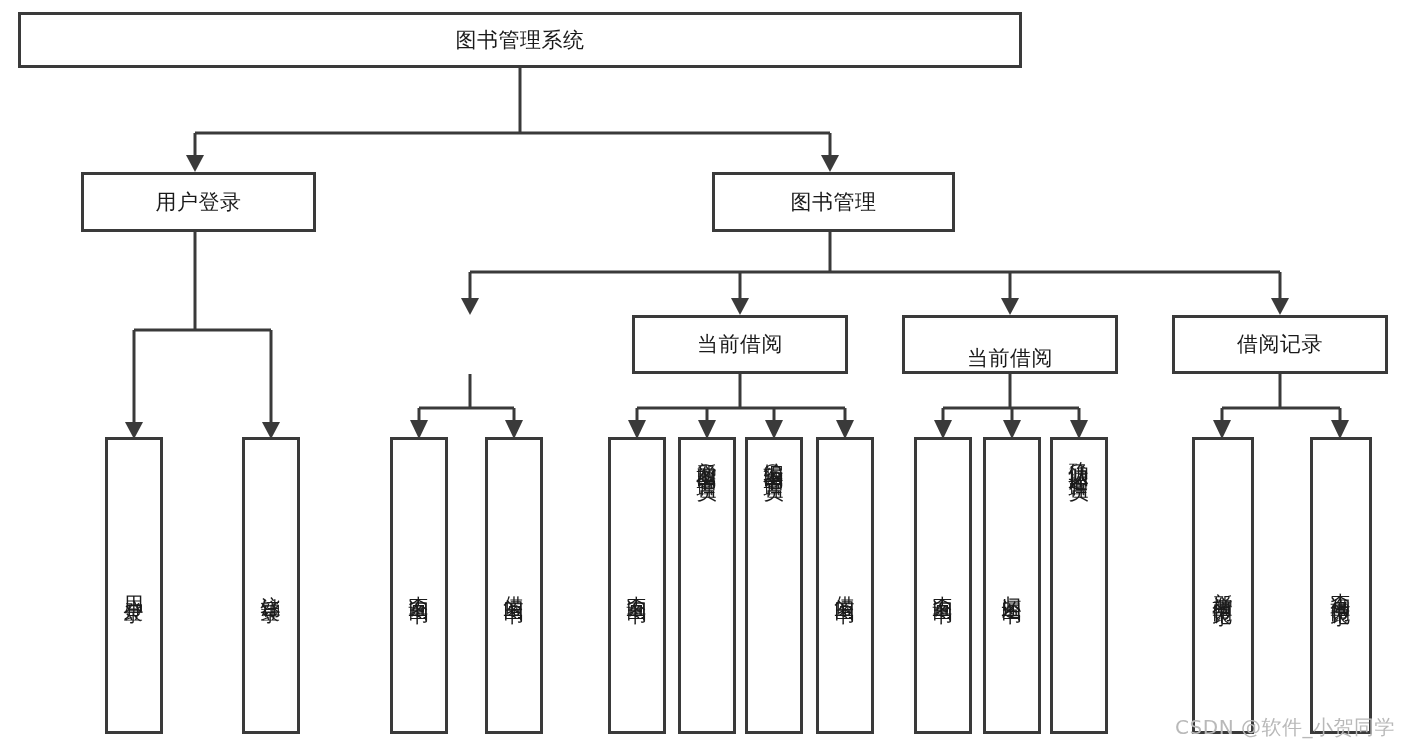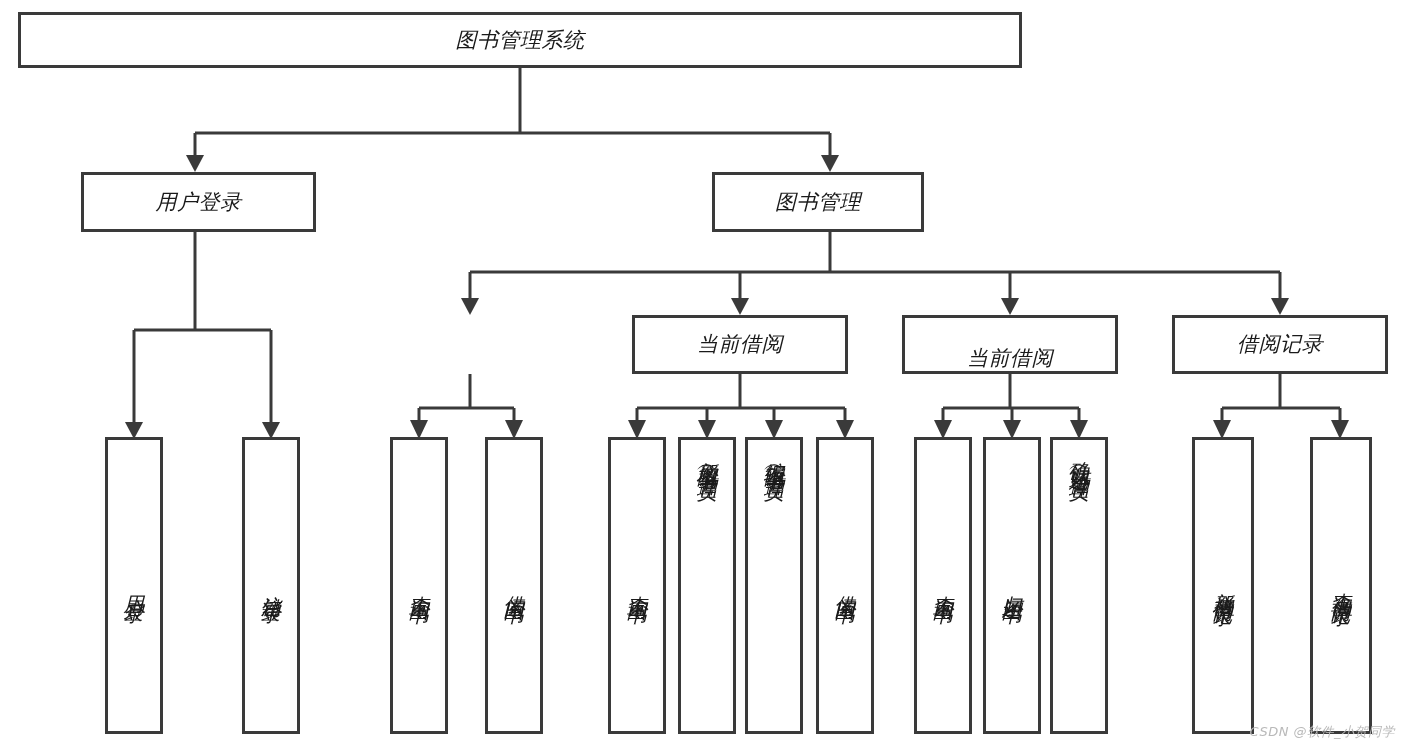--- a/index.html
+++ b/index.html
@@ -12,21 +12,20 @@
     height: 747px;
     font-family: "DejaVu Sans", "Liberation Sans", sans-serif;
     position: relative;
     overflow: hidden;
   }
   #diagram {
     position: absolute;
     top: 0; left: 0;
     width: 1405px;
     height: 747px;
-    font-style: italic;
   }
   .node {
     position: absolute;
     box-sizing: border-box;
     background: #ffffff;
     border: 3px solid #3a3a3a;
     display: flex;
     align-items: center;
     justify-content: center;
   }
@@ -68,21 +67,21 @@
     stroke-width: 3;
     fill: none;
   }
   .arrowhead {
     fill: #3a3a3a;
   }
   #watermark {
     position: absolute;
     right: 10px;
     bottom: 6px;
-    font-size: 13px;
+    font-size: 20px;
     color: #b9b9b9;
     white-space: nowrap;
     letter-spacing: 0.5px;
   }
 </style>
 </head>
 <body>
 
 <div id="diagram">
 
@@ -154,21 +153,21 @@
   </svg>
 
   <div class="node" style="left:18px; top:12px; width:1004px; height:56px;">
     <span class="node-label">图书管理系统</span>
   </div>
 
   <div class="node" style="left:81px; top:172px; width:235px; height:60px;">
     <span class="node-label">用户登录</span>
   </div>
 
-  <div class="node" style="left:712px; top:172px; width:212px; height:60px;">
+  <div class="node" style="left:712px; top:172px; width:243px; height:60px;">
     <span class="node-label">图书管理</span>
   </div>
 
 
   <div class="node" style="left:632px; top:315px; width:216px; height:59px;">
     <span class="node-label">当前借阅</span>
   </div>
 
   <div class="node" style="left:902px; top:315px; width:216px; height:59px;align-items:flex-end;">
     <span class="node-label">当前借阅</span>

